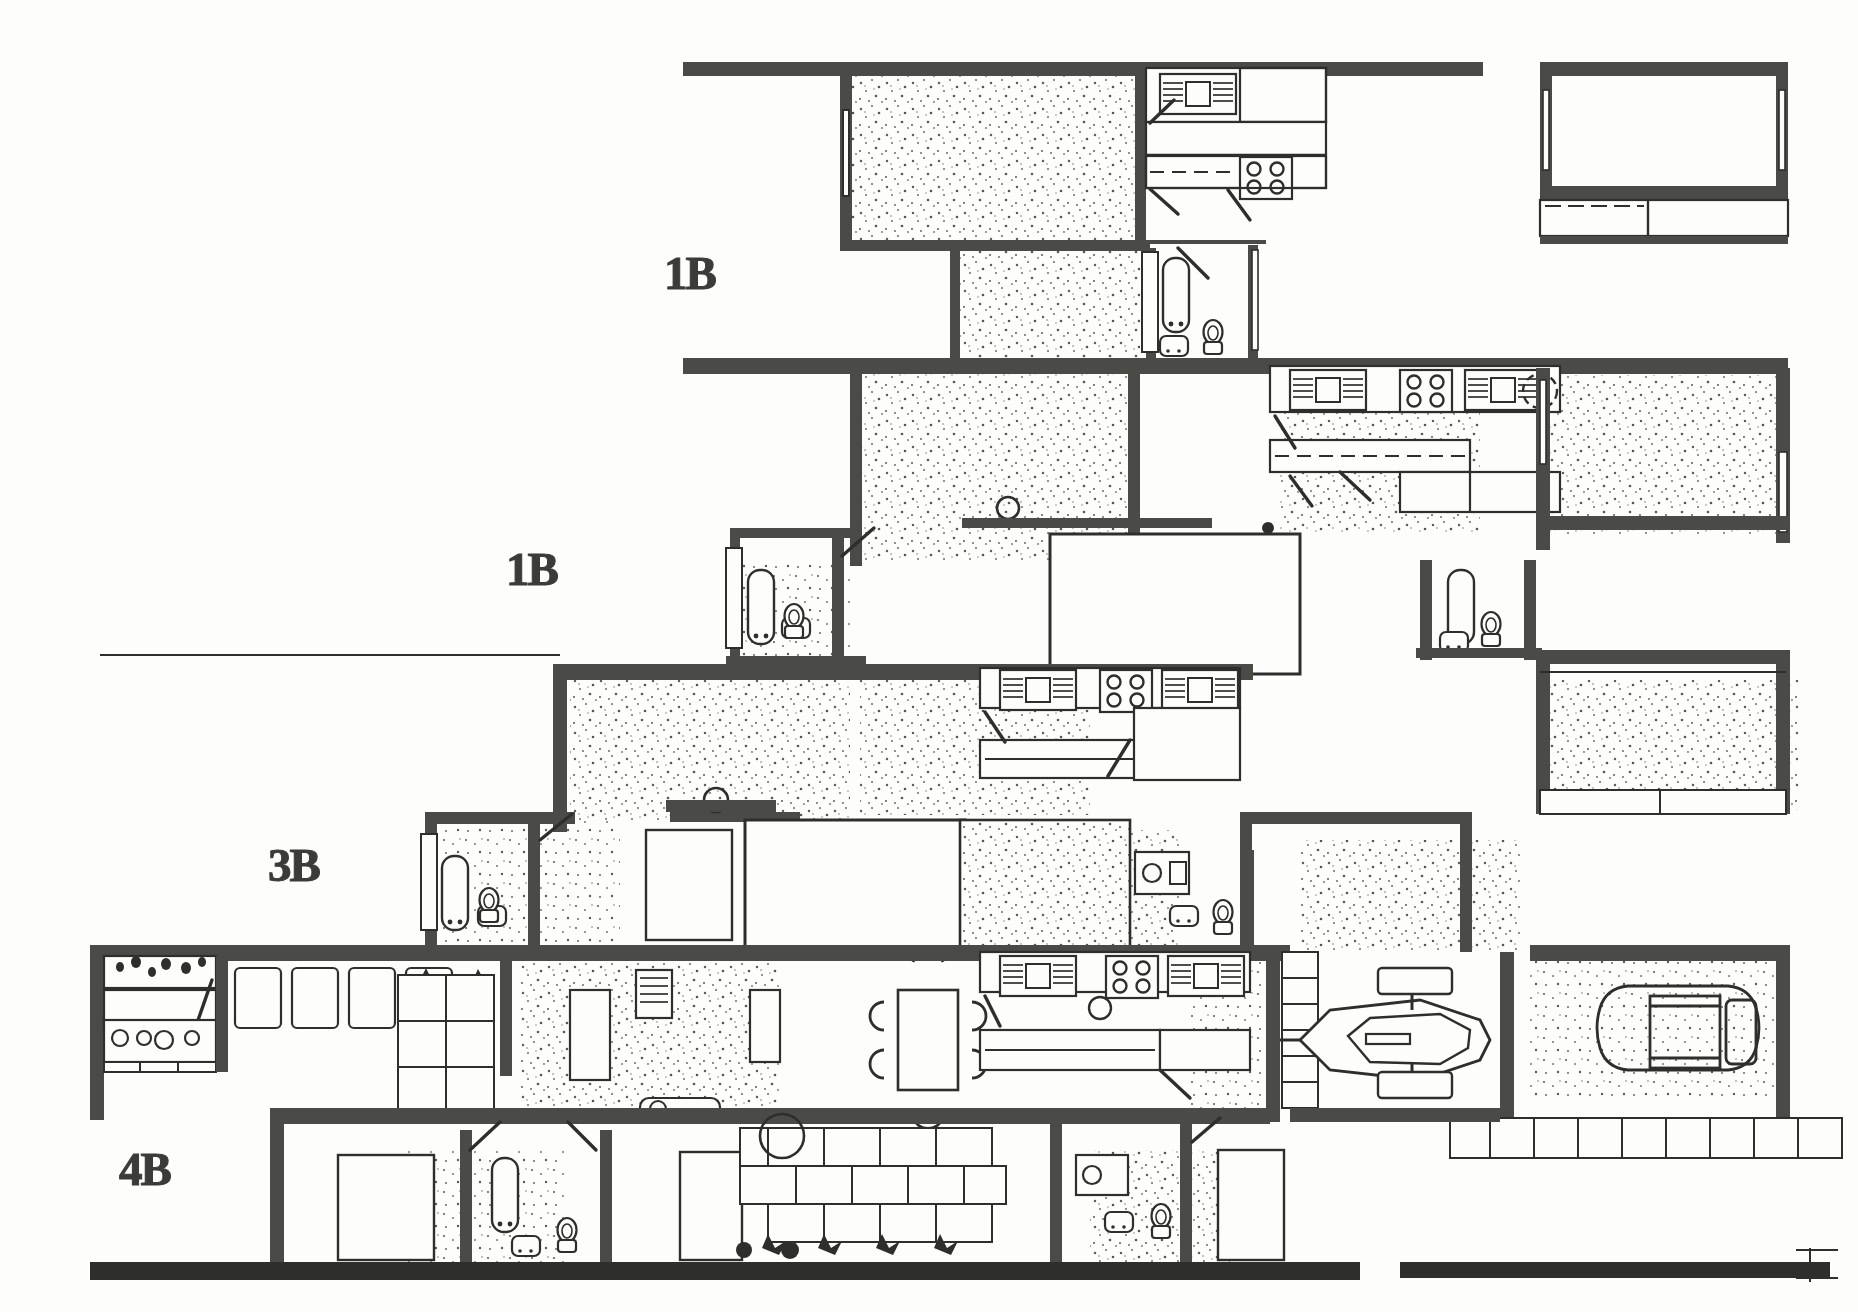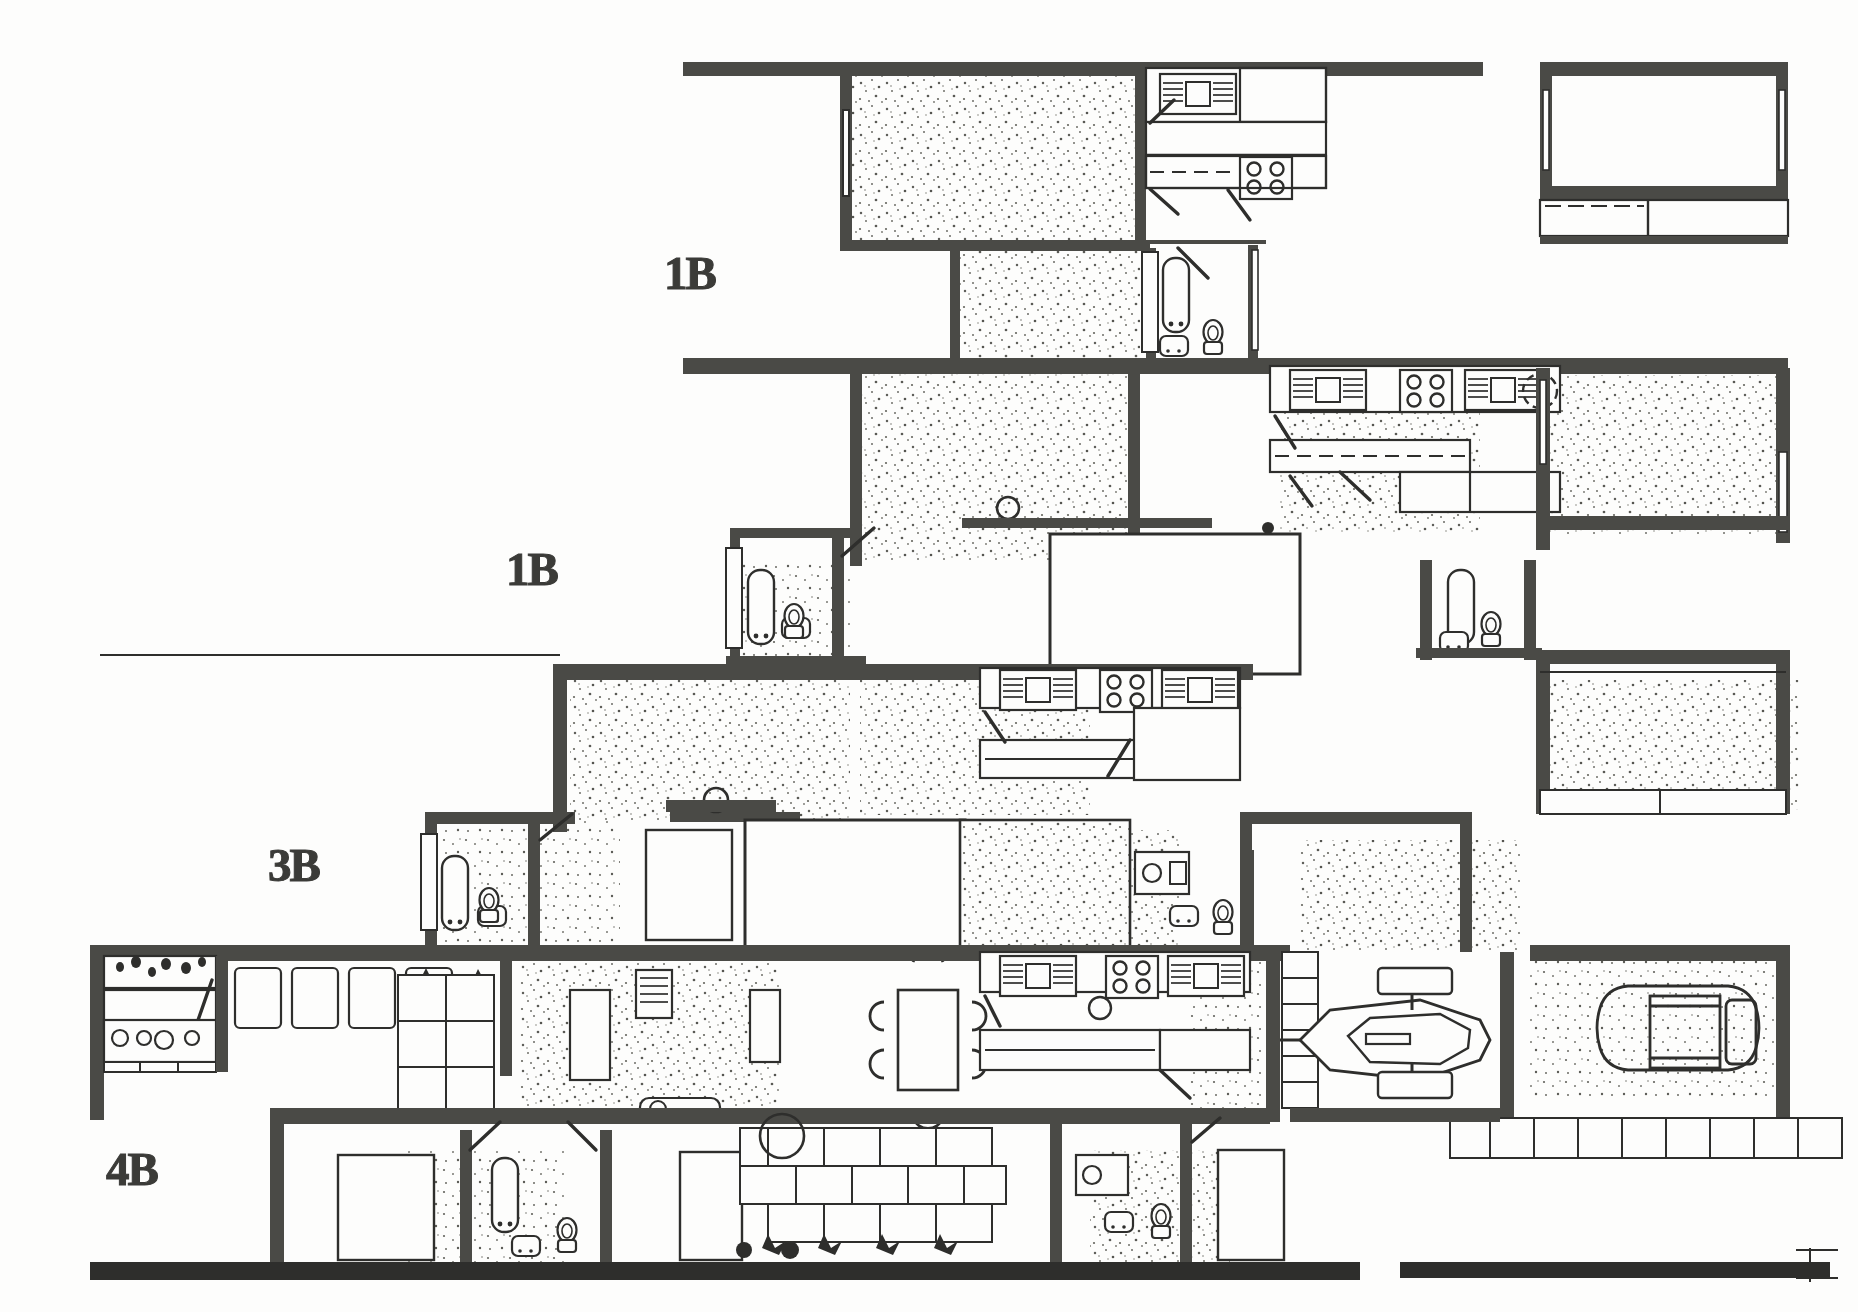--- a/index.html
+++ b/index.html
@@ -6,21 +6,21 @@
   body{width:1858px;height:1312px;overflow:hidden;
        font-family:"Liberation Serif",serif;}
   #stage{position:relative;width:1858px;height:1312px;background:#fdfdfc;}
   #plan{position:absolute;left:0;top:0;width:1858px;height:1312px;}
   .lvl-label{position:absolute;font-family:"Liberation Serif",serif;
     font-weight:bold;font-size:47px;color:#3b3b38;letter-spacing:-2px;
     -webkit-text-stroke:1px #3b3b38;user-select:none;}
   .lvl-1b{left:664px;top:246px;}
   .lvl-2b{left:506px;top:542px;}
   .lvl-3b{left:268px;top:838px;}
-  .lvl-4b{left:106px;top:1142px;text-align:center;}
+  .lvl-4b{left:119px;top:1142px;text-align:center;}
 </style>
 </head>
 <body>
 
 <div id="stage">
 
 <svg id="plan" viewBox="0 0 1858 1312">
   <defs>
     <pattern id="stip" width="26" height="26" patternUnits="userSpaceOnUse">
       <rect width="26" height="26" fill="#fdfdfc"></rect>

